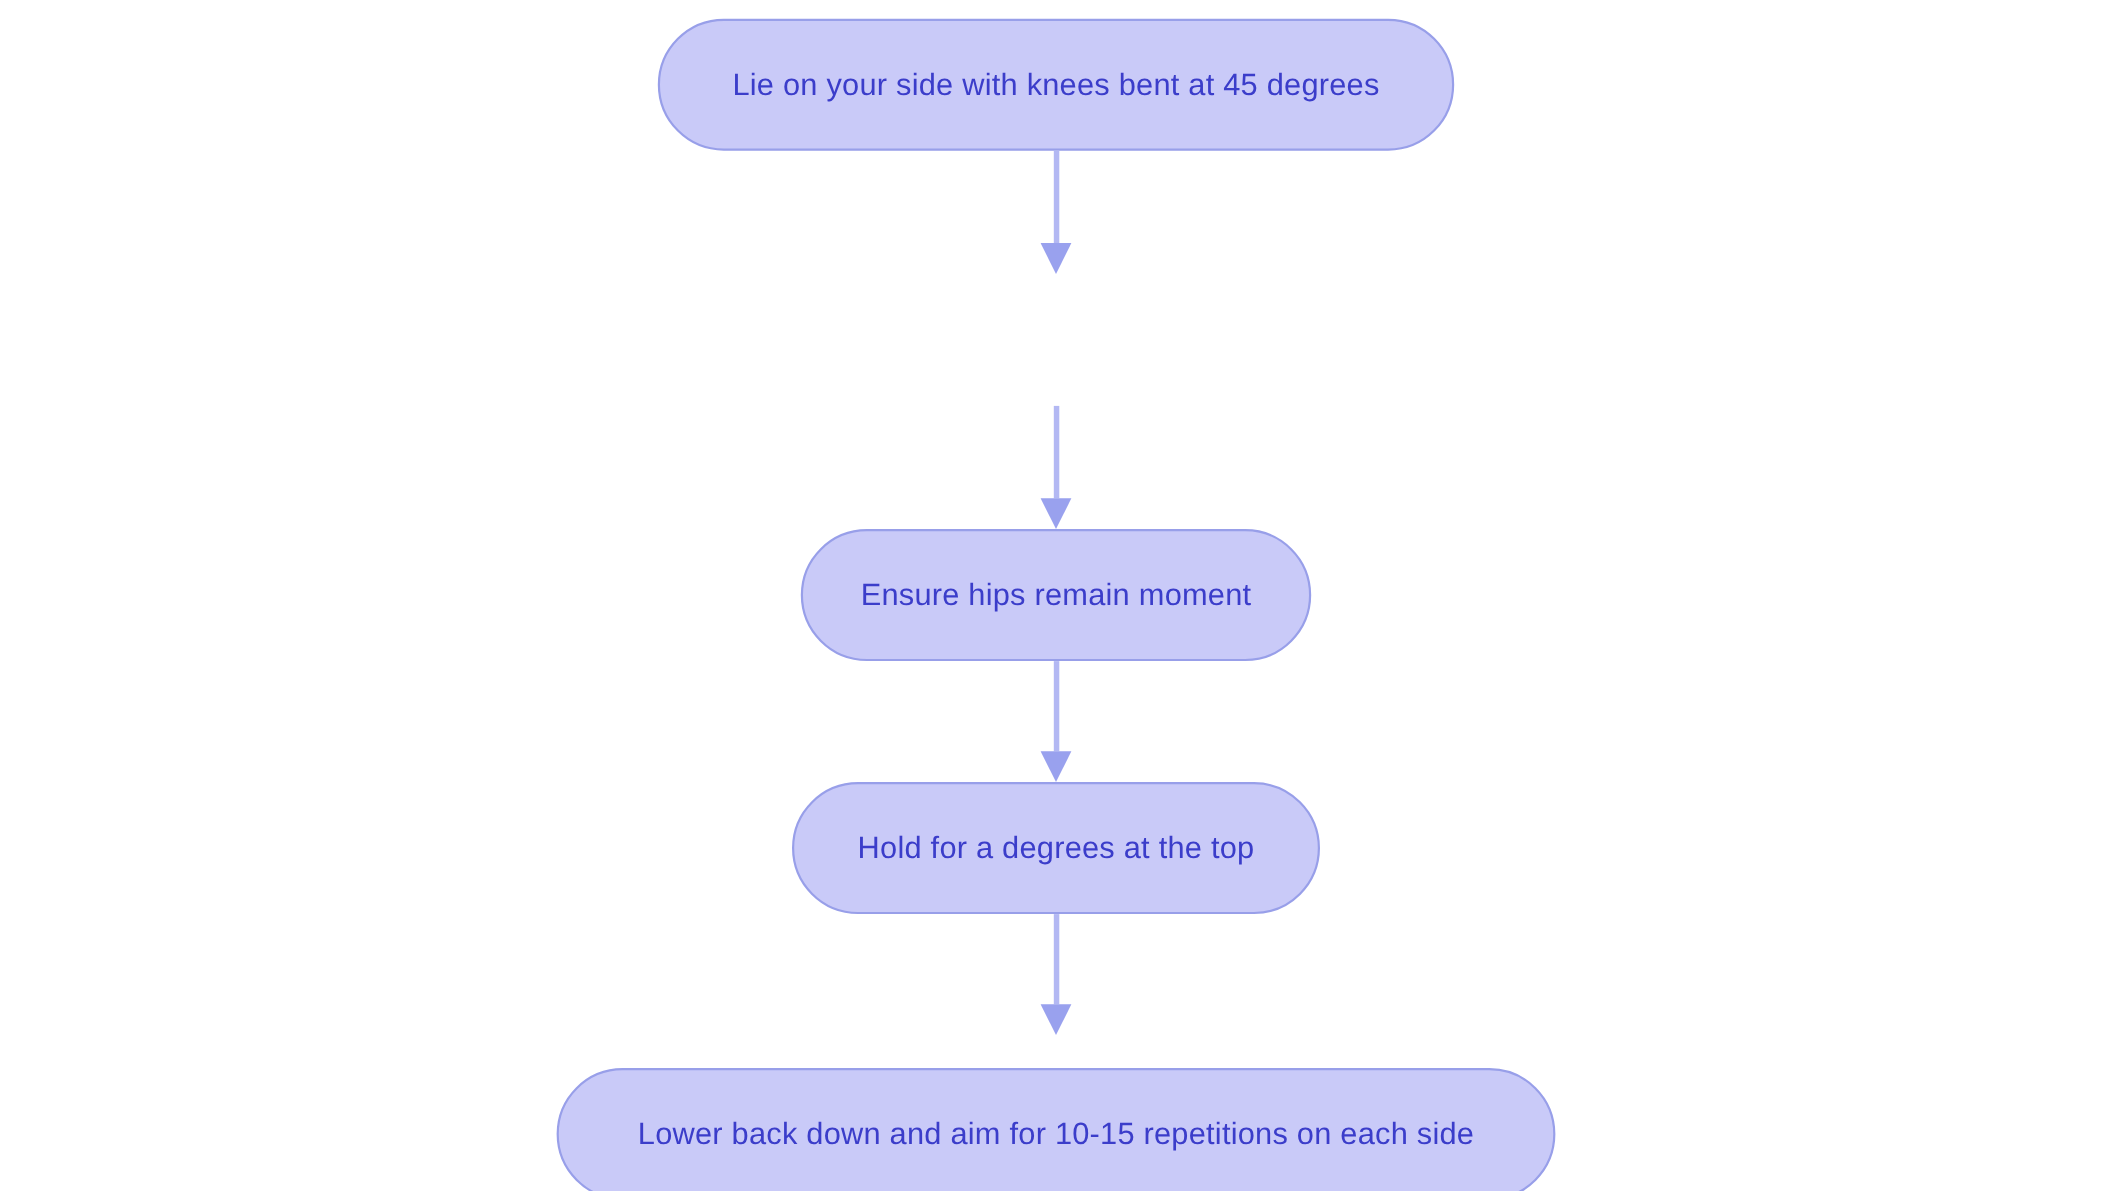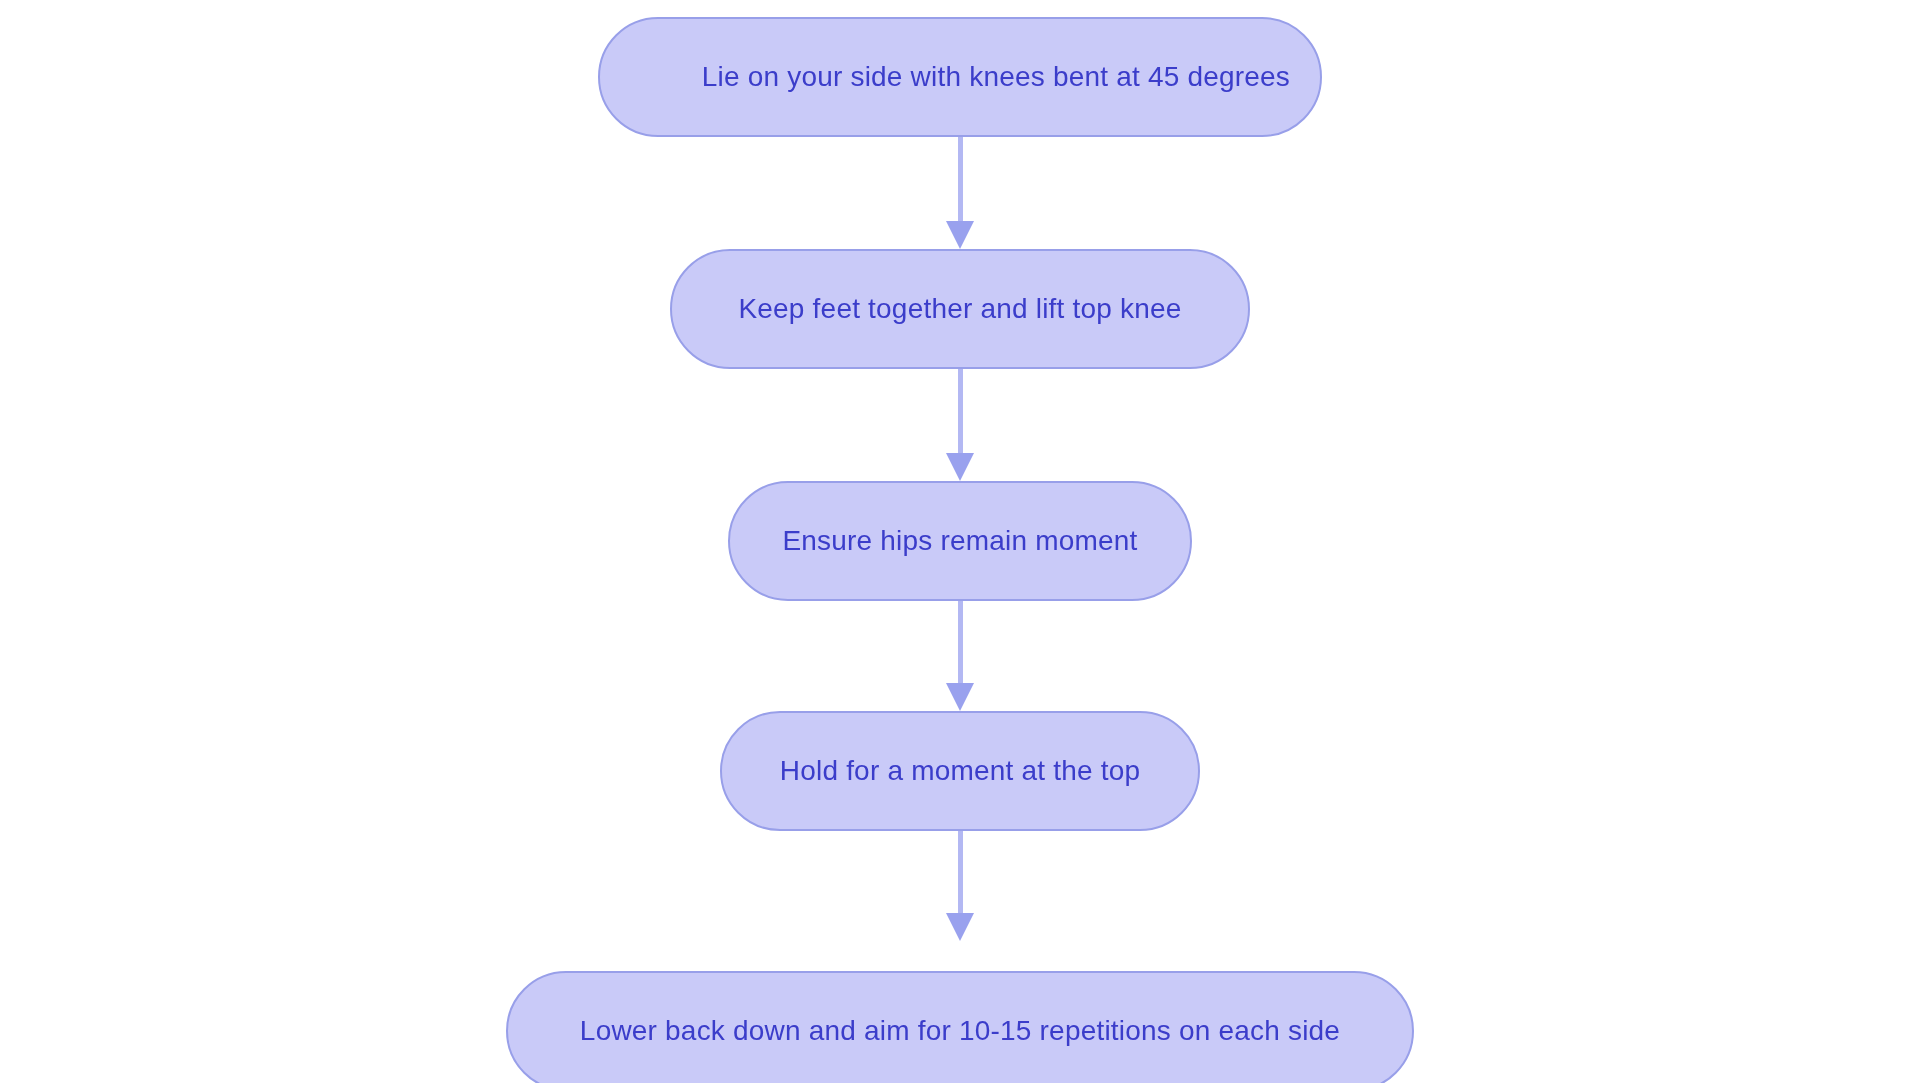--- a/index.html
+++ b/index.html
@@ -31,21 +31,21 @@
     justify-content: center;
     text-align: center;
     color: var(--node-text, #3b3dca);
     font-size: 28px;
     letter-spacing: 0.2px;
     padding: 0 30px;
   }
   .node span {
     white-space: nowrap;
   }
-  .node-1 { top: 17px;  left: 598px; width: 724px; justify-content: flex-end; }
+  .node-1 { top: 17px;  left: 598px; width: 724px; }
   .node-2 { top: 249px; left: 670px; width: 580px; }
   .node-3 { top: 481px; left: 728px; width: 464px; }
   .node-4 { top: 711px; left: 720px; width: 480px; }
   .node-5 { top: 941px; left: 506px; width: 908px; margin-top: 30px; }
 
   .arrow {
     position: absolute;
     left: 960px;
     transform: translateX(-50%);
     display: flex;
@@ -76,40 +76,37 @@
 
   <div class="node node-1">
     <span>Lie on your side with knees bent at 45 degrees</span>
   </div>
 
   <div class="arrow arrow-1">
     <div class="arrow-line"></div>
     <div class="arrow-head"></div>
   </div>
 
-  <div class="node node-2">
-    <span>Keep feet together and lift top knee</span>
-  </div>
 
   <div class="arrow arrow-2">
     <div class="arrow-line"></div>
     <div class="arrow-head"></div>
   </div>
 
   <div class="node node-3">
     <span>Ensure hips remain moment</span>
   </div>
 
   <div class="arrow arrow-3">
     <div class="arrow-line"></div>
     <div class="arrow-head"></div>
   </div>
 
   <div class="node node-4">
-    <span>Hold for a moment at the top</span>
+    <span>Hold for a degrees at the top</span>
   </div>
 
   <div class="arrow arrow-4">
     <div class="arrow-line"></div>
     <div class="arrow-head"></div>
   </div>
 
   <div class="node node-5">
     <span>Lower back down and aim for 10-15 repetitions on each side</span>
   </div>

